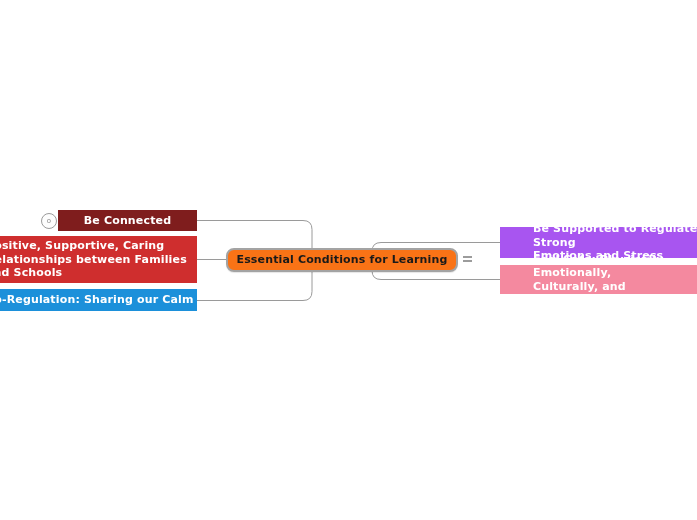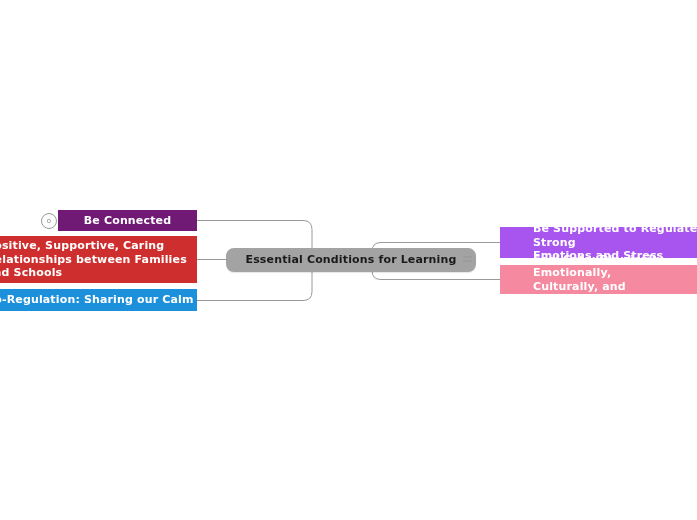--- a/index.html
+++ b/index.html
@@ -41,37 +41,37 @@
     -webkit-font-smoothing: antialiased;
   }
   .node-text {
     display: block;
     white-space: pre-line;
   }
   
   #node-root {
     left: 226px;
     top: 248px;
-    width: 250px;
+    width: 232px;
     height: 24px;
-    background: #a3a3a3;
-    border: 6px solid #a3a3a3;
+    background: #f97316;
+    border: 2px solid #a3a3a3;
     border-radius: 8px;
     color: #1a1a1a;
     justify-content: center;
     font-size: 11px;
     box-shadow: 0 1px 1px rgba(0,0,0,0.10);
   }
   
   #node-be-connected {
     left: 58px;
     top: 210px;
     width: 139px;
     height: 21px;
-    background: #701a75;
+    background: #7f1d1d;
     justify-content: center;
   }
   #node-relationships {
     left: -24px;
     top: 236px;
     width: 221px;
     height: 47px;
     background: #cf2e2e;
     padding-left: 10px;
     align-items: center;

